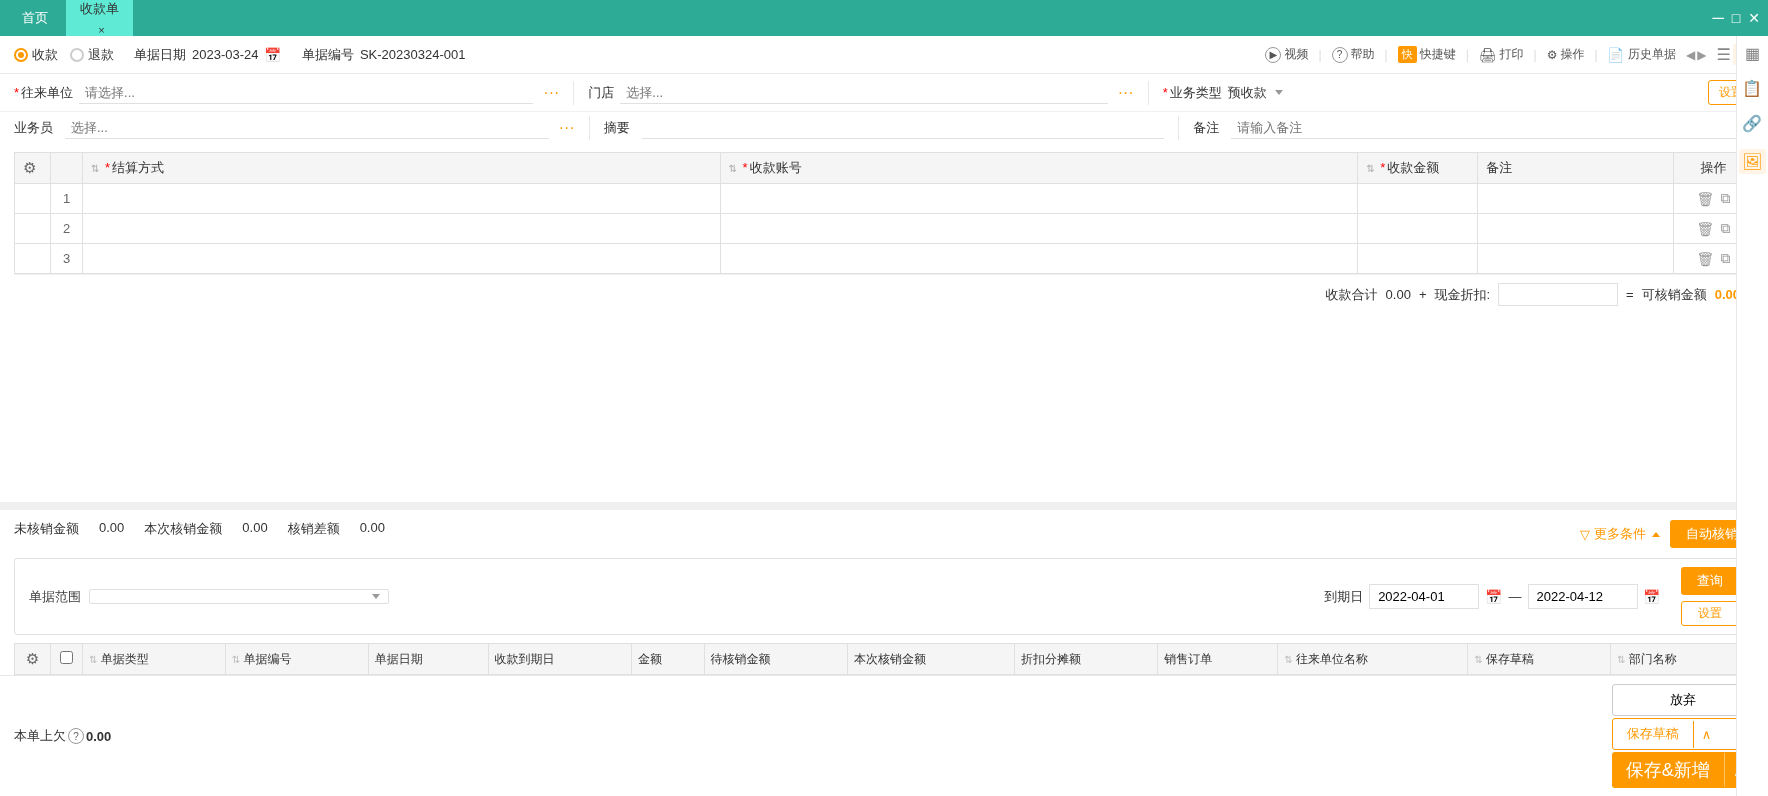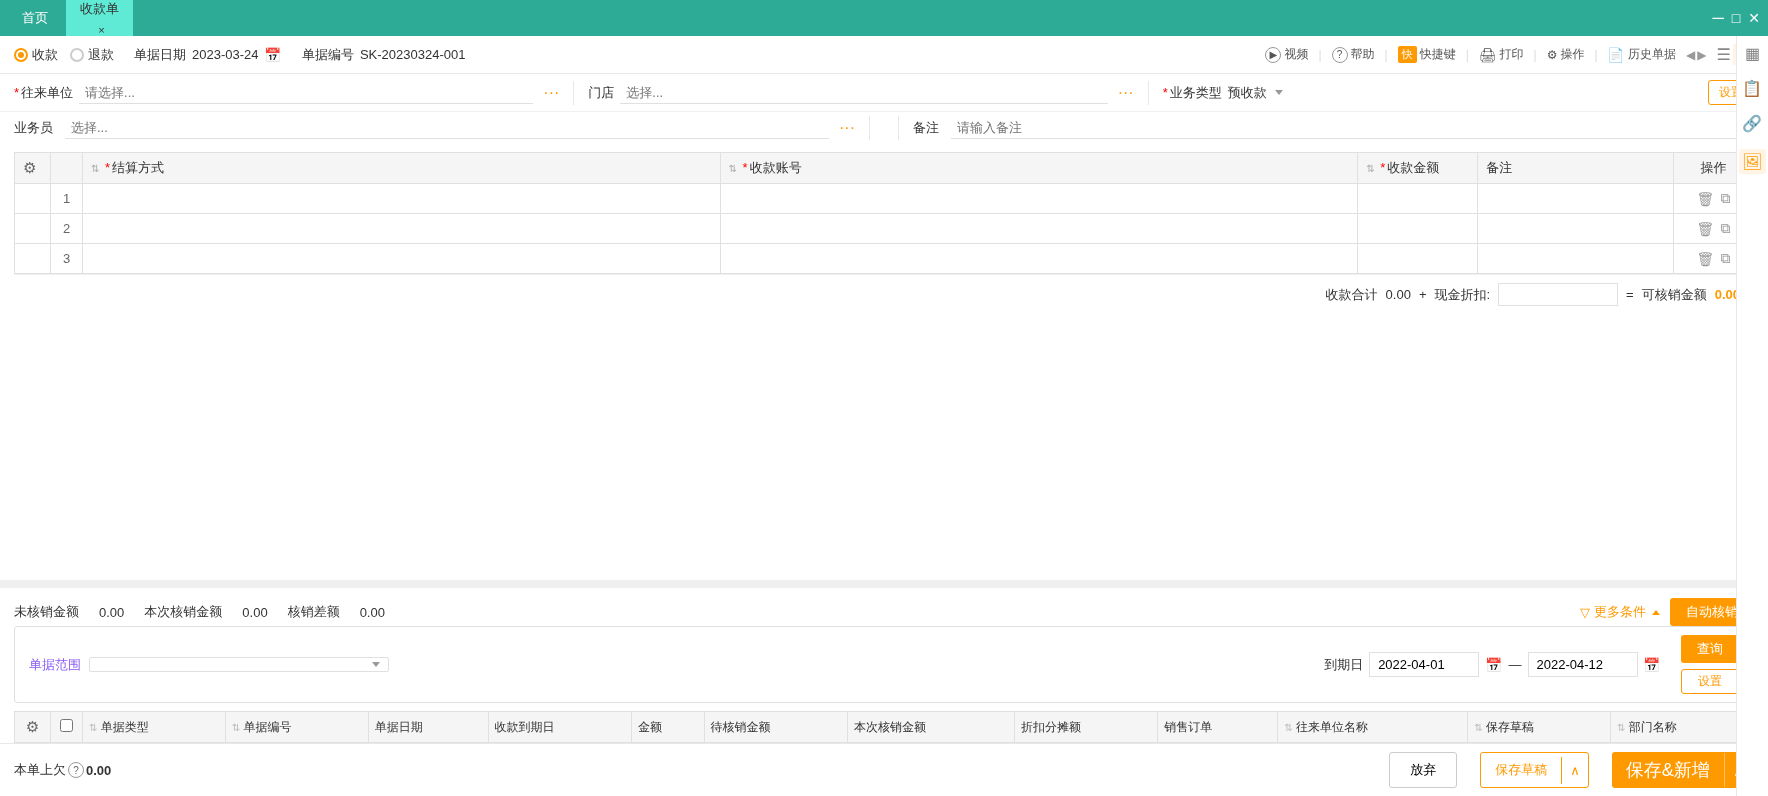--- a/index.html
+++ b/index.html
@@ -127,33 +127,33 @@
     
     .recon-section {
       background: #fff; padding: 10px 14px 0 14px;
       flex-shrink: 0;
     }
     .recon-header { display: flex; align-items: center; gap: 12px; margin-bottom: 8px; }
     .recon-title { font-size: 15px; font-weight: bold; color: #333; }
     .info-icon { width: 16px; height: 16px; border-radius: 50%; border: 1.5px solid #999; font-size: 10px; display: inline-flex; align-items: center; justify-content: center; color: #666; cursor: pointer; }
     .tab-link { color: #f90; font-size: 13px; cursor: pointer; border-bottom: 1px solid transparent; }
     
-    .recon-stats { display: flex; align-items: center; gap: 20px; font-size: 13px; color: #333; }
+    .recon-stats { display: flex; gap: 20px; font-size: 13px; color: #333; margin-bottom: 10px; }
     .recon-stats-right { margin-left: auto; display: flex; align-items: center; gap: 10px; }
     .filter-btn { display: flex; align-items: center; gap: 4px; color: #f90; cursor: pointer; font-size: 13px; }
     .btn-orange { background: #f90; color: #fff; border: none; padding: 5px 16px; border-radius: 3px; cursor: pointer; font-size: 13px; }
 
     
     .search-row {
       display: flex; align-items: center; padding: 8px 0; gap: 20px;
       border: 1px solid #e0e0e0; border-radius: 3px; padding: 8px 14px;
       margin-bottom: 8px;
     }
     .search-field { display: flex; align-items: center; gap: 8px; flex: 1; }
-    .search-field label { white-space: nowrap; font-size: 13px; color: #8b5cf6; }
+    .search-field label { white-space: nowrap; font-size: 13px; color: #404040; }
     .search-select {
       flex: 1; border: 1px solid #e0e0e0; padding: 4px 8px; font-size: 13px; 
       display: flex; align-items: center; justify-content: space-between; cursor: pointer;
       border-radius: 2px;
     }
     .date-range { display: flex; align-items: center; gap: 6px; margin-left: auto; }
     .date-input { border: 1px solid #e0e0e0; padding: 4px 8px; font-size: 13px; width: 110px; }
     .cal-icon { color: #f90; cursor: pointer; font-size: 14px; }
     .search-actions { display: flex; flex-direction: column; gap: 6px; }
 
@@ -168,21 +168,21 @@
     }
     .bottom-table .sort-icon { color: #bbb; font-size: 10px; }
 
     
     .footer {
       display: flex; align-items: center; justify-content: space-between;
       padding: 8px 14px; border-top: 1px solid #e8e8e8; background: #fff;
       flex-shrink: 0;
     }
     .footer-left { display: flex; align-items: center; gap: 2px; font-size: 13px; }
-    .footer-right { display: flex; gap: 23px; }
+    .footer-right { display: flex; gap: 2px; flex-direction: column; }
     .btn-white { background: #fff; border: 1px solid #ccc; padding: 6px 20px; border-radius: 3px; cursor: pointer; font-size: 13px; }
     .btn-orange-split { 
       display: flex; align-items: center; background: #f90; color: #fff; 
       border: none; border-radius: 3px; cursor: pointer; font-size: 18px;
       overflow: hidden;
     }
     .btn-orange-split .main-part { padding: 6px 14px; }
     .btn-orange-split .arrow-part { 
       padding: 6px 8px; border-left: 1px solid rgba(255,255,255,0.4);
     }
@@ -328,20 +328,24 @@
     </div>
   </div>
 
   <div class="form-row2">
     <div class="form-field" style="flex:2;">
       <label style="margin-right:6px;white-space:nowrap;">业务员</label>
       <input class="form-input" type="text" placeholder="选择..." style="">
       <span class="dots-btn">···</span>
     </div>
     <div class="field-sep"></div>
+    <div class="form-field" style="flex:2;">
+      <label style="margin-right:6px;">摘要</label>
+      <input class="form-input" type="text" style="">
+    </div>
     <div class="field-sep"></div>
     <div class="form-field" style="flex:2;">
       <label style="margin-right:6px;">备注</label>
       <input class="form-input" type="text" placeholder="请输入备注" style="">
     </div>
   </div>
 
   <div class="table-section">
     <table class="data-table">
       <thead>

